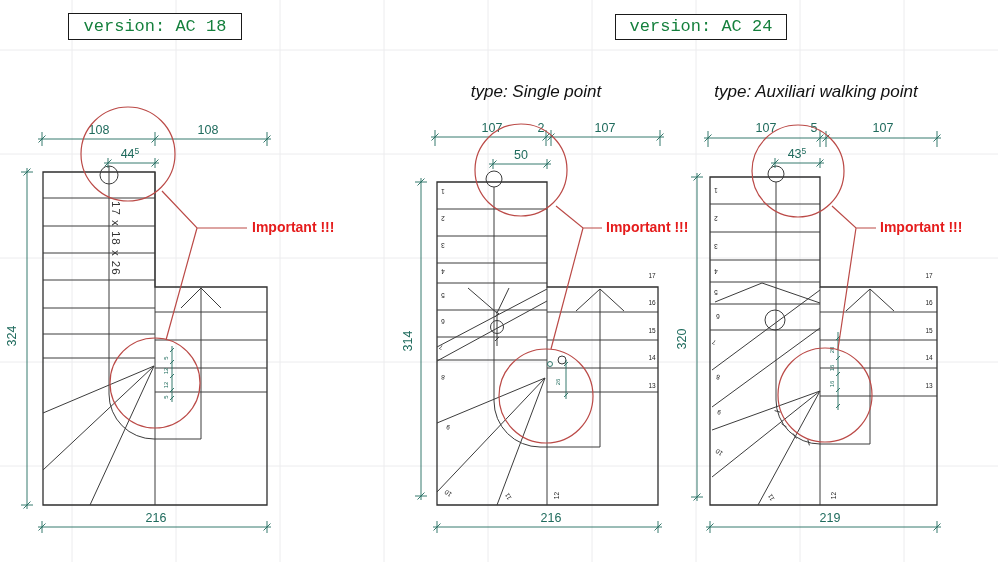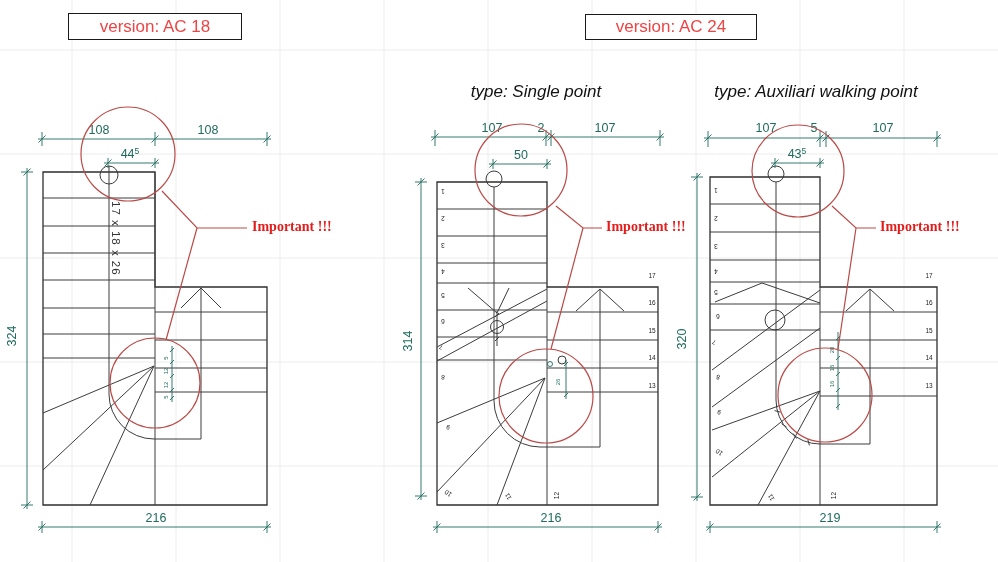--- a/index.html
+++ b/index.html
@@ -14,24 +14,24 @@
   .dl{stroke:#1f6b5d;fill:none;stroke-width:0.9;}
   .rd{stroke:#bb4a47;fill:none;stroke-width:1.2;}
   text{font-family:"Liberation Sans",sans-serif;}
   .dimtxt{fill:#1f6b5d;font-size:12.5px;text-anchor:middle;}
   .sup{font-size:8.5px;}
   .treadtxt{fill:#222;font-size:6.5px;text-anchor:middle;}
   .tinydim{fill:#1f6b5d;font-size:6px;text-anchor:middle;}
   .flabel{fill:#333;font-size:11.5px;letter-spacing:1px;}
   .vbox{
     position:absolute;border:1.5px solid #1a1a1a;background:#fff;
-    text-align:center;font-size:17px;color:#ef4444;
+    text-align:center;font-size:17px;color:#15803d;font-family:Liberation Mono, monospace;
   }
   .tlabel{position:absolute;font-size:17px;color:#111;text-align:center;white-space:nowrap;font-style:italic;}
-  .imp{position:absolute;font-size:14px;font-weight:bold;color:#e51c1c;white-space:nowrap;font-family:Liberation Serif, serif;}
+  .imp{position:absolute;font-size:14px;font-weight:bold;color:#e51c1c;white-space:nowrap;}
 </style>
 </head>
 <body>
 
 <svg width="998" height="562" viewBox="0 0 998 562">
 
   <g class="g">
     <line x1="72" y1="0" x2="72" y2="562"></line>
       <line x1="176" y1="0" x2="176" y2="562"></line>
     <line x1="280" y1="0" x2="280" y2="562"></line>
@@ -203,20 +203,20 @@
     <text class="treadtxt" x="929" y="360">14</text>
     <text class="treadtxt" x="929" y="388">13</text>
 
     <circle class="rd" cx="798" cy="171" r="46"></circle>
     <circle class="rd" cx="825" cy="395" r="47"></circle>
     <path class="rd" d="M832,206 L856,228 H876 M838,349 L856,228"></path>
   </g>
 </svg>
 
 <div class="vbox" style="left:68px;top:13px;width:172px;height:25px;line-height:25px;">version: AC 18</div>
-<div class="vbox" style="left:585px;top:14px;width:170px;height:24px;line-height:24px;text-align:center;">version: AC 24</div>
+<div class="vbox" style="left:615px;top:14px;width:170px;height:24px;line-height:24px;text-align:center;">version: AC 24</div>
 
 <div class="tlabel" style="left:436px;top:82px;width:200px;">type: Single point</div>
 <div class="tlabel" style="left:692px;top:82px;width:248px;">type: Auxiliari walking point</div>
 
 <div class="imp" style="left:252px;top:219px;">Important !!!</div>
 <div class="imp" style="left:606px;top:219px;">Important !!!</div>
 <div class="imp" style="left:880px;top:219px;">Important !!!</div>
 
 </body></html>

